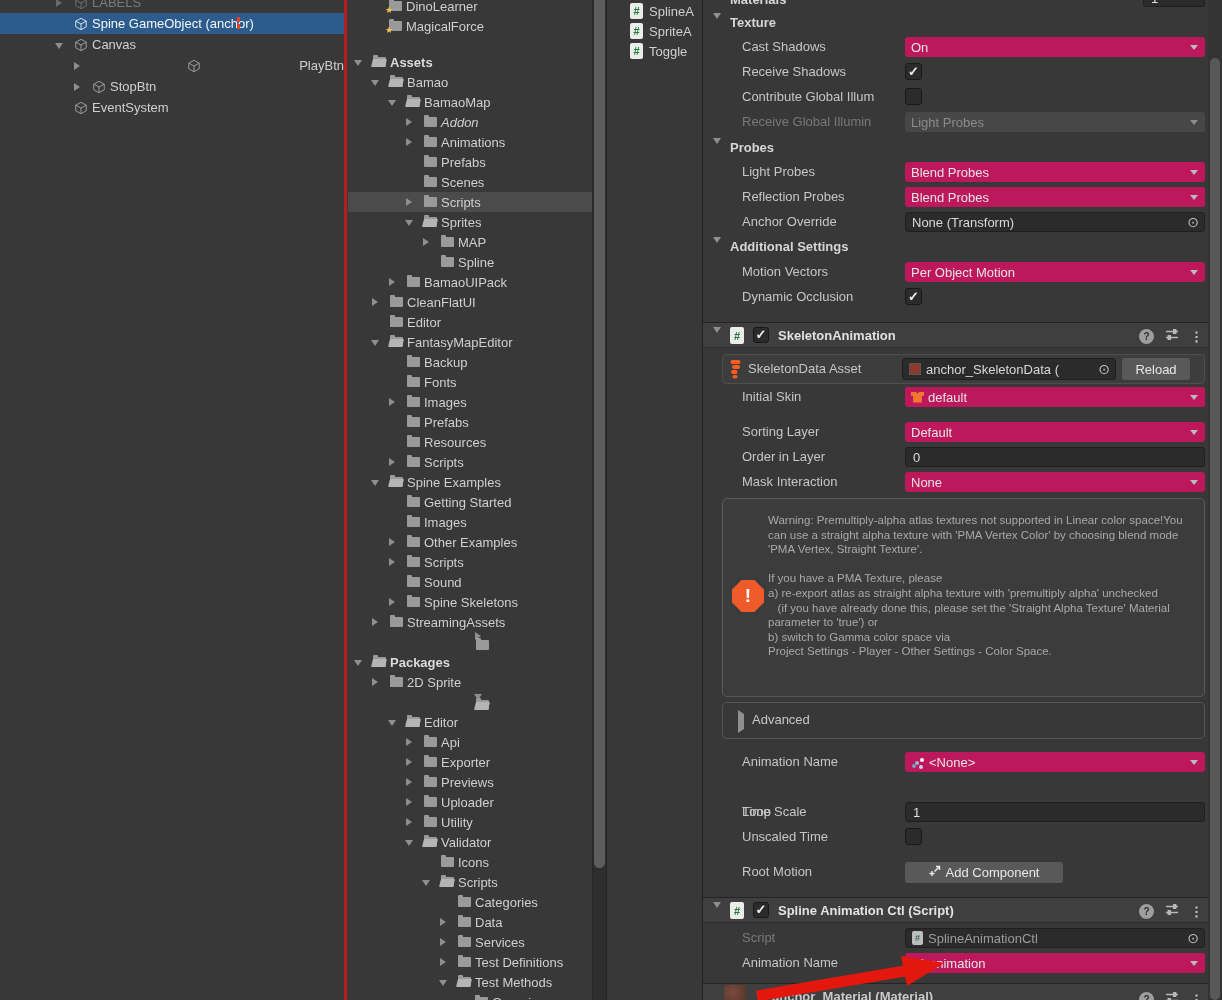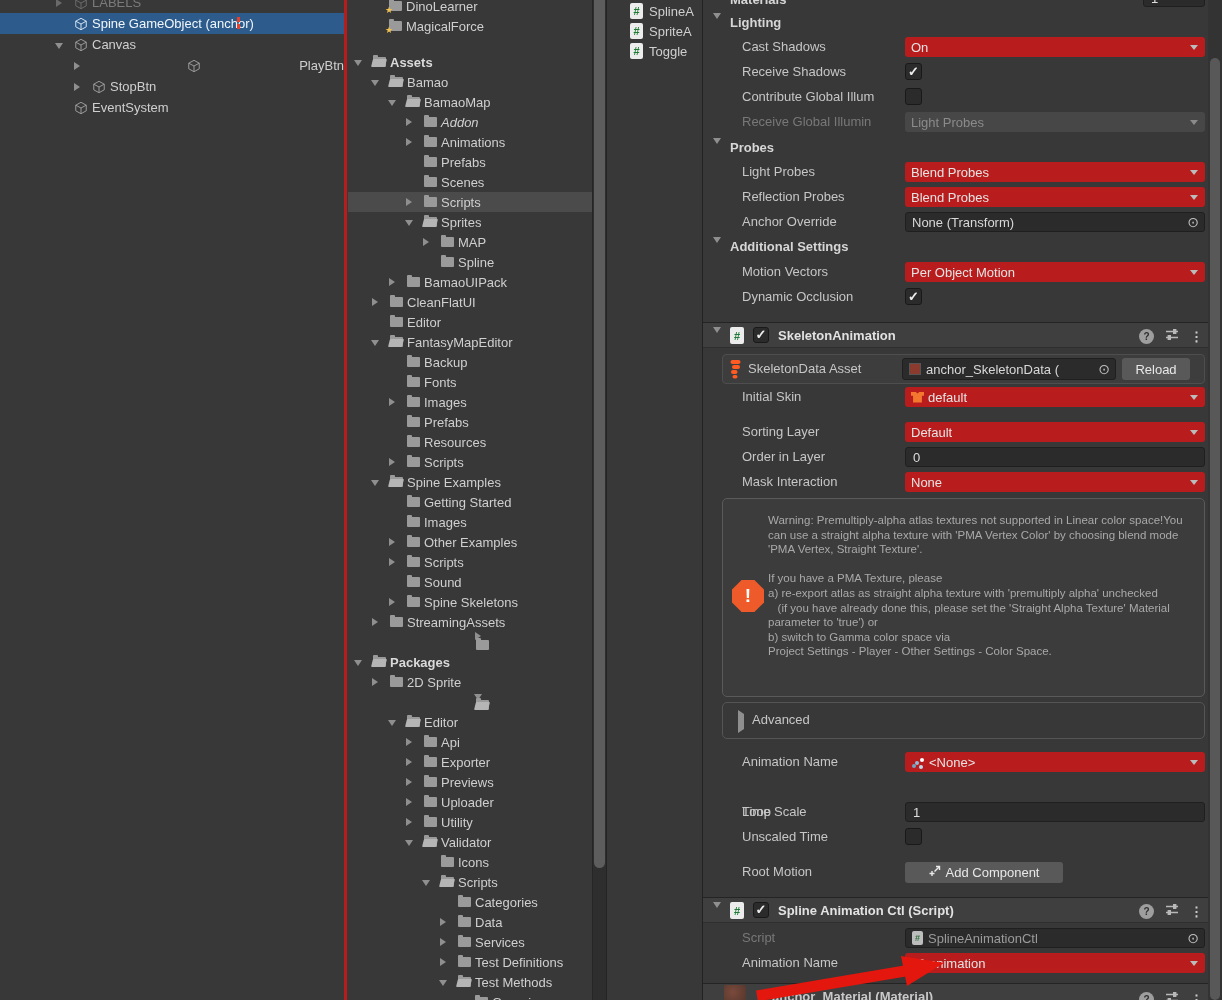--- a/index.html
+++ b/index.html
@@ -42,21 +42,21 @@
 
   
   .irow{position:absolute;left:0;width:505px;height:20px;}
   .ilabel{position:absolute;left:39px;line-height:20px;color:#c6c6c6;white-space:nowrap;}
   .ilabel.dis{color:#787878;}
   .sec-title{position:absolute;left:27px;line-height:18px;font-weight:bold;color:#d6d6d6;white-space:nowrap;}
   .fold{position:absolute;left:10px;top:6px;}
   .fold .tri-d{margin:0;}
   .fold .tri-r{margin:0;}
 
-  .dd{position:absolute;left:202px;width:300px;height:20px;background:#b91c1c;border-radius:3px;box-sizing:border-box;display:flex;align-items:center;gap:4px;padding:0 20px 0 6px;color:#e4e4e4;overflow:hidden;}
+  .dd{position:absolute;left:202px;width:300px;height:20px;background:#be185d;border-radius:3px;box-sizing:border-box;display:flex;align-items:center;gap:4px;padding:0 20px 0 6px;color:#e4e4e4;overflow:hidden;}
   .dd::after{content:"";position:absolute;right:7px;top:8px;border-top:5px solid #bcbcbc;border-left:4px solid transparent;border-right:4px solid transparent;}
   .dd.dis{background:#474747;color:#8b8b8b;}
   .dd.dis::after{border-top-color:#8b8b8b;}
 
   .of{position:absolute;left:202px;width:300px;height:20px;background:#2b2b2b;border:1px solid #1f1f1f;border-radius:3px;box-sizing:border-box;display:flex;align-items:center;gap:5px;padding:0 22px 0 6px;color:#d8d8d8;overflow:hidden;}
   .of .pick{position:absolute;right:5px;top:0;line-height:19px;color:#bdbdbd;font-size:14px;}
   .of.dim{color:#9b9b9b;}
 
   .ti{position:absolute;left:202px;width:300px;height:20px;background:#2b2b2b;border:1px solid #1f1f1f;border-radius:3px;box-sizing:border-box;display:flex;align-items:center;padding:0 7px;color:#dedede;}
   .cb{position:absolute;left:202px;top:1px;width:17px;height:17px;background:#2b2b2b;border:1px solid #191919;border-radius:3px;box-sizing:border-box;color:#ededed;font-size:13px;font-weight:bold;line-height:15px;text-align:center;}
@@ -513,21 +513,21 @@
 
     <div class="irow" style="top:-9px">
       <span class="sec-title">Materials</span>
       <div class="ti" style="left:440px;width:62px;top:-2px;height:18px">
           <span>1</span>
         </div>
     </div>
 
     <div class="irow" style="top:14px">
       <span class="fold" style="top:5px"><span class="tri-d"></span></span>
-      <span class="sec-title">Lighting</span>
+      <span class="sec-title">Texture</span>
     </div>
     <div class="irow" style="top:37px">
       <span class="ilabel">Cast Shadows</span>
       <div class="dd">
           <span>On</span>
         </div>
     </div>
     <div class="irow" style="top:62px">
       <span class="ilabel">Receive Shadows</span>
       <span class="cb">✓</span>

